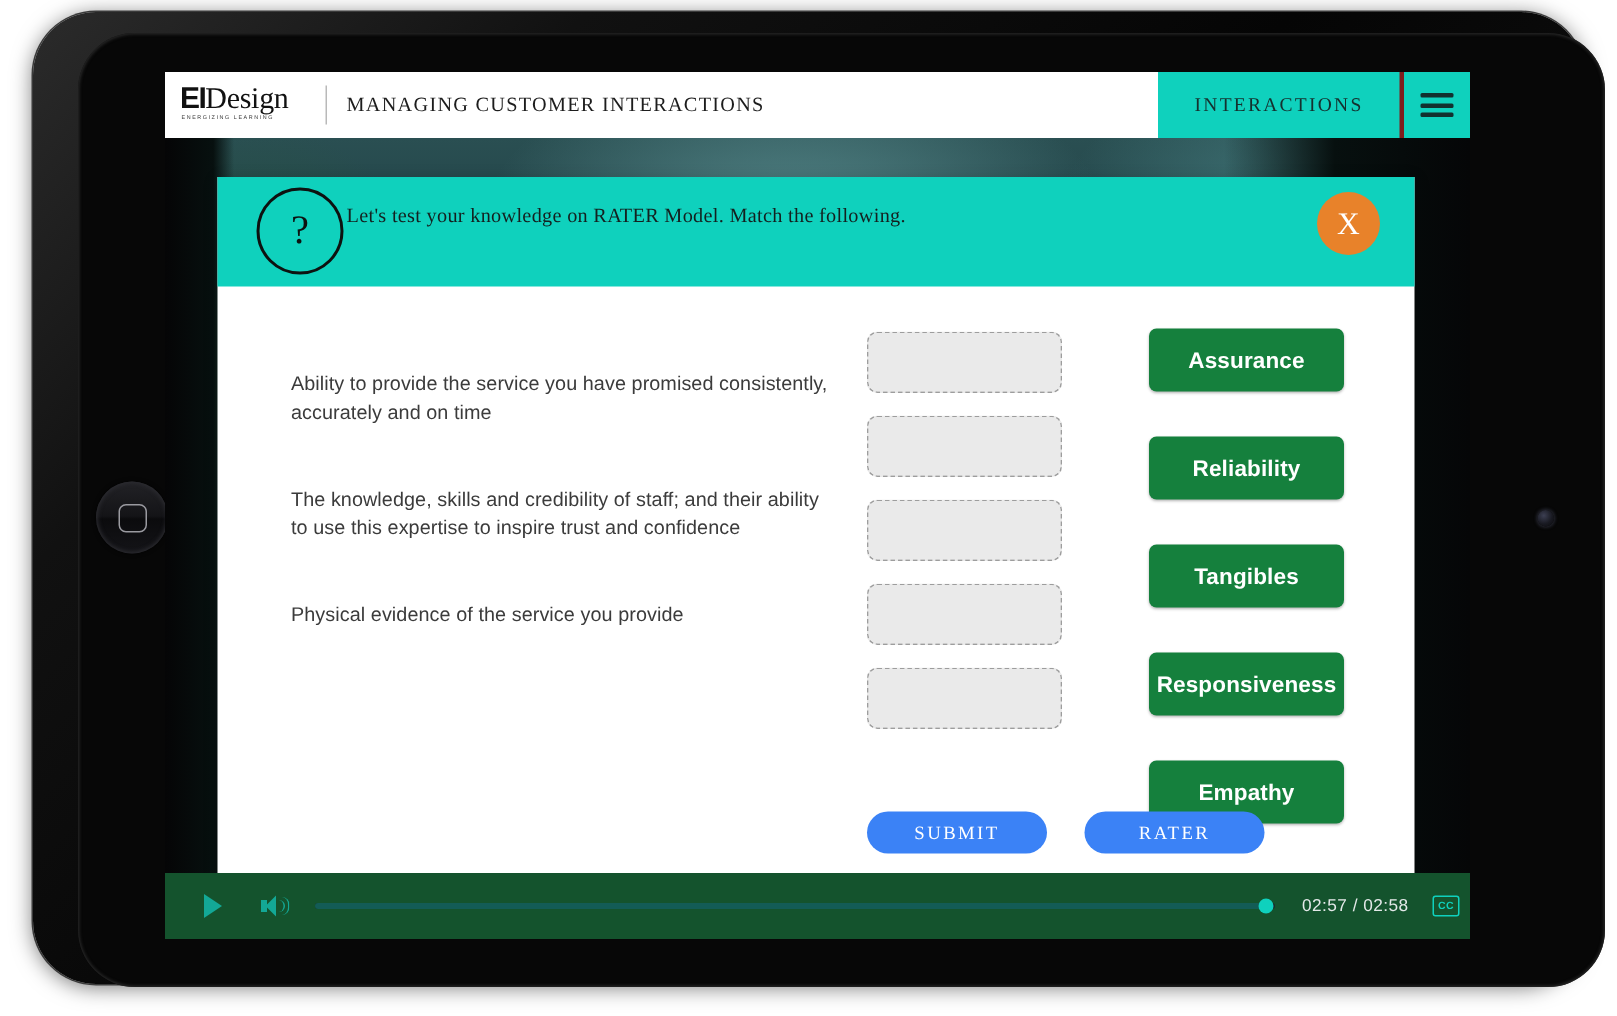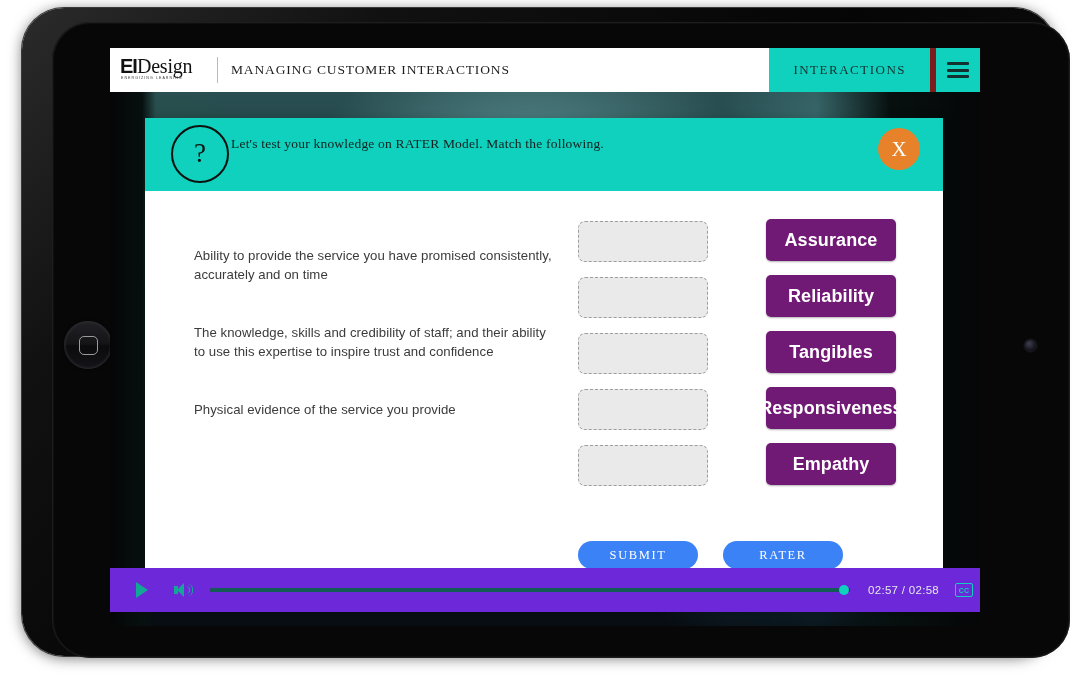--- a/index.html
+++ b/index.html
@@ -94,21 +94,21 @@
   }
   #brand-divider{ width:1px; height:26px; background:#b9b9b9; margin:0 13px 0 9px; align-self:center; }
   #course-title{
     align-self:center; font-family:"Liberation Serif", serif;
     font-size:13.5px; letter-spacing:.85px; color:#1d1d1d; white-space:nowrap;
   }
   #nav-spacer{ flex:1; }
   #interactions-tab{
     background:#0fd1bd; display:flex; align-items:center; padding:0 24px;
     font-family:"Liberation Serif", serif; font-size:13px; letter-spacing:1.5px; color:#15302e;
-    border-right:6px solid #7f1d1d;
+    border-right:3px solid #7f1d1d;
   }
   #menu-button{
     background:#0fd1bd; width:44px; display:flex; align-items:center; justify-content:center;
   }
   #menu-icon{ width:22px; }
   #menu-icon i{ display:block; height:3px; background:#12312f; border-radius:1px; margin:3.5px 0; }
 
   
   #quiz-modal{
     position:absolute; left:35px; top:70px; width:798px; height:485px;
@@ -157,39 +157,39 @@
   #dropzone-column{ position:absolute; left:433px; top:30px; }
   .dropzone{
     width:130px; height:41px; background:#eaeaea;
     border:1.4px dashed #9d9d9d; border-radius:7px; margin-bottom:15px;
   }
 
   
   #answer-column{ position:absolute; left:621px; top:28px; }
   .answer-button{
     width:130px; height:42px; border-radius:5px;
-    background:#701a75; box-shadow:0 1px 2px rgba(0,0,0,.30);
+    background:#15803d; box-shadow:0 1px 2px rgba(0,0,0,.30);
     display:flex; align-items:center; justify-content:center;
-    color:#ffffff; font-size:18px; font-weight:bold; letter-spacing:.1px;
-    margin-bottom:14px;
+    color:#ffffff; font-size:15px; font-weight:bold; letter-spacing:.1px;
+    margin-bottom:30px;
   }
 
   
   #action-row{ position:absolute; left:433px; top:350px; display:flex; gap:25px; }
   .action-button{
     width:120px; height:28px; border-radius:14px; background:#3b82f6;
     display:flex; align-items:center; justify-content:center;
     color:#ffffff; font-family:"Liberation Serif", serif;
     font-size:12.5px; letter-spacing:1.6px;
   }
 
   
   #player-bar{
-    position:absolute; left:0; top:520px; width:870px; height:44px;
-    background:#6d28d9; display:flex; align-items:center;
+    position:absolute; left:0; top:534px; width:870px; height:44px;
+    background:#14532d; display:flex; align-items:center;
   }
   #play-button{ margin-left:26px; width:16px; height:18px; display:flex; align-items:center; }
   #play-icon{
     width:0; height:0; border-left:12px solid #13a896;
     border-top:8px solid transparent; border-bottom:8px solid transparent;
   }
   #volume-button{ margin-left:22px; position:relative; width:20px; height:16px; }
   #volume-icon-body{
     position:absolute; left:0; top:4px; width:4px; height:8px; background:#13a896;
   }

